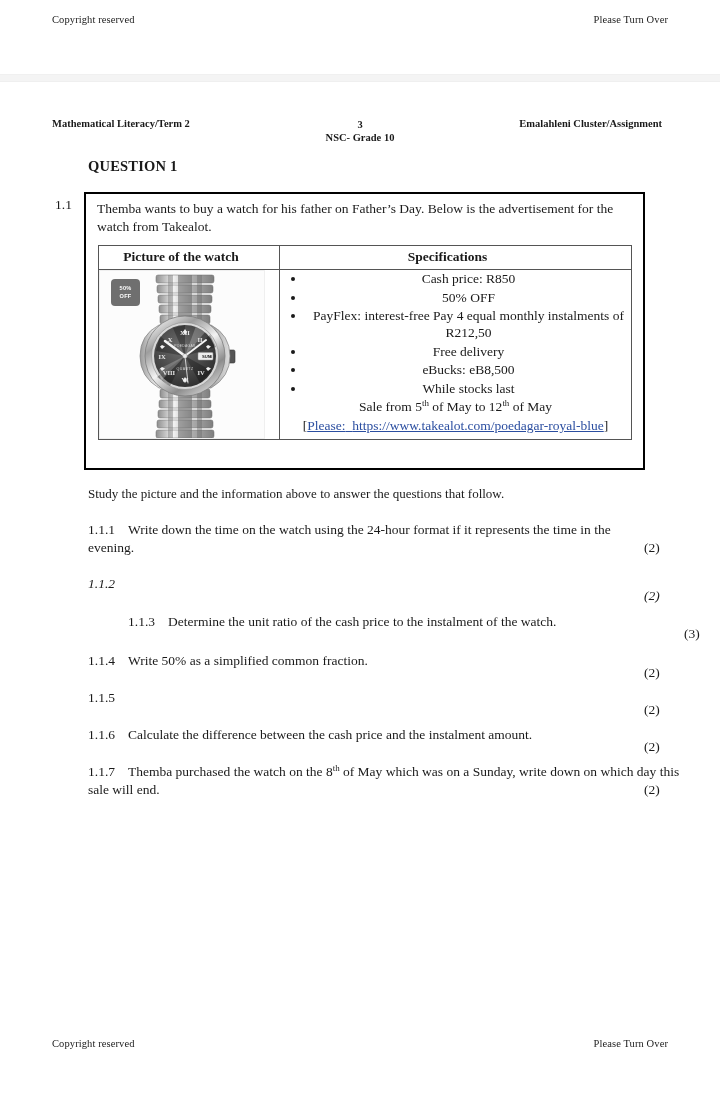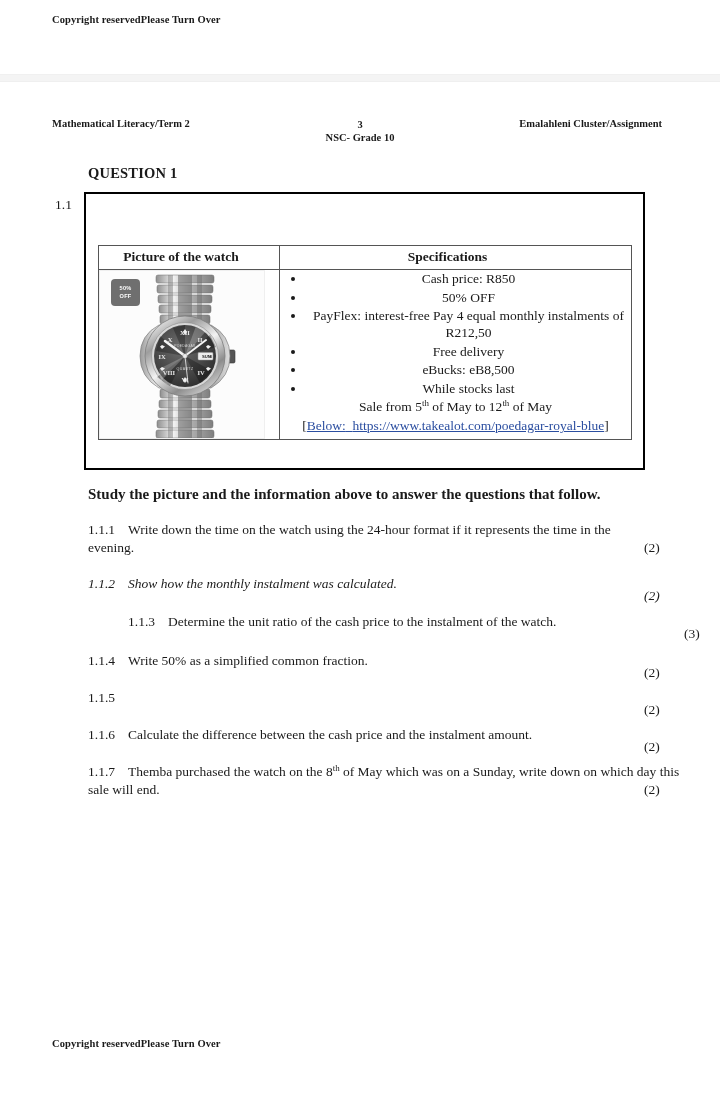--- a/index.html
+++ b/index.html
@@ -20,28 +20,28 @@
     position: absolute;
     inset: 0;
   }
 
   
   .run-line {
     position: absolute;
     left: 52px;
     right: 52px;
     display: flex;
-    justify-content: flex-start;
+    justify-content: space-between;
     font-size: 10.5px;
-    font-weight: bold;
+    font-weight: normal;
     letter-spacing: 0.1px;
   }
   .run-line.top-prev { top: 14px; }
   .run-line.bottom    { top: 1038px; }
-  .run-line .r-right { margin-right: 10px; }
+  .run-line .r-right { }
 
   .page-seam {
     position: absolute;
     left: 0;
     right: 0;
     top: 74px;
     height: 6px;
     background: #f4f4f4;
     border-top: 1px solid #f0f0f0;
     border-bottom: 1px solid #efefef;
@@ -63,21 +63,20 @@
   .page-head .ph-center .pgrade { display: block; }
 
   
   .q-title {
     position: absolute;
     top: 158px;
     left: 88px;
     font-size: 14.5px;
     font-weight: bold;
     letter-spacing: 0.2px;
-    margin-top: 7px;
   }
 
   
   .q11-label {
     position: absolute;
     top: 197px;
     left: 55px;
     font-size: 13.5px;
   }
   .frame {
@@ -174,22 +173,21 @@
     color: #2b4ea0;
     text-decoration: underline;
   }
   sup { font-size: 0.66em; vertical-align: super; line-height: 0; }
 
   
   .study-line {
     position: absolute;
     top: 486px;
     left: 88px;
-    font-size: 15px;
-    font-weight: bold;
+    font-size: 13px;
   }
 
   
   .subq {
     position: absolute;
     left: 88px;
     width: 596px;
     font-size: 13.5px;
     line-height: 1.33;
   }
@@ -228,20 +226,21 @@
       <span class="pgrade">NSC- Grade 10</span>
     </span>
     <span class="ph-right">Emalahleni Cluster/Assignment</span>
   </div>
 
   <div class="q-title">QUESTION 1</div>
 
   <div class="q11-label">1.1</div>
 
   <div class="frame">
+    <div class="frame-intro">Themba wants to buy a watch for his father on Father’s Day. Below is the advertisement for the watch from Takealot.</div>
 
     <table class="spec-table">
       <colgroup>
         <col class="col-pic">
         <col class="col-spec">
       </colgroup>
       <thead>
         <tr>
           <th>Picture of the watch</th>
           <th>Specifications</th>
@@ -375,38 +374,37 @@
               <li>Cash price: R850</li>
               <li>50% OFF</li>
               <li class="wrap2">PayFlex: interest-free Pay 4 equal monthly instalments of R212,50</li>
               <li>Free delivery</li>
               <li>eBucks: eB8,500</li>
               <li>While stocks last</li>
             </ul>
 
             <div class="sale-line"><span>Sale from 5</span><sup>th</sup><span> of May to 12</span><sup>th</sup><span> of May</span></div>
 
-            <div class="src-line"><span>[</span><a href="#"><span>Below:</span>&nbsp;&nbsp;<span>https://www.takealot.com/poedagar-royal-blue</span></a><span>]</span></div>
+            <div class="src-line"><span>[</span><a href="#"><span>Please:</span>&nbsp;&nbsp;<span>https://www.takealot.com/poedagar-royal-blue</span></a><span>]</span></div>
           </td>
         </tr>
       </tbody>
     </table>
   </div>
 
   <div class="study-line">Study the picture and the information above to answer the questions that follow.</div>
 
   <div class="subq" style="top:521px;">
     <span class="sq-num">1.1.1</span>
     <span class="sq-text">Write down the time on the watch using the 24-hour format if it represents the time in the evening.</span>
     <span class="sq-marks" style="top:18px;">(2)</span>
   </div>
 
   <div class="subq" style="top:575px;font-style:italic;">
     <span class="sq-num">1.1.2</span>
-    <span class="sq-text">Show how the monthly instalment was calculated.</span>
     <span class="sq-marks" style="top:12px;">(2)</span>
   </div>
 
   <div class="subq" style="top:613px;margin-left:40px;">
     <span class="sq-num">1.1.3</span>
     <span class="sq-text">Determine the unit ratio of the cash price to the instalment of the watch.</span>
     <span class="sq-marks" style="top:12px;">(3)</span>
   </div>
 
   <div class="subq" style="top:652px;">

